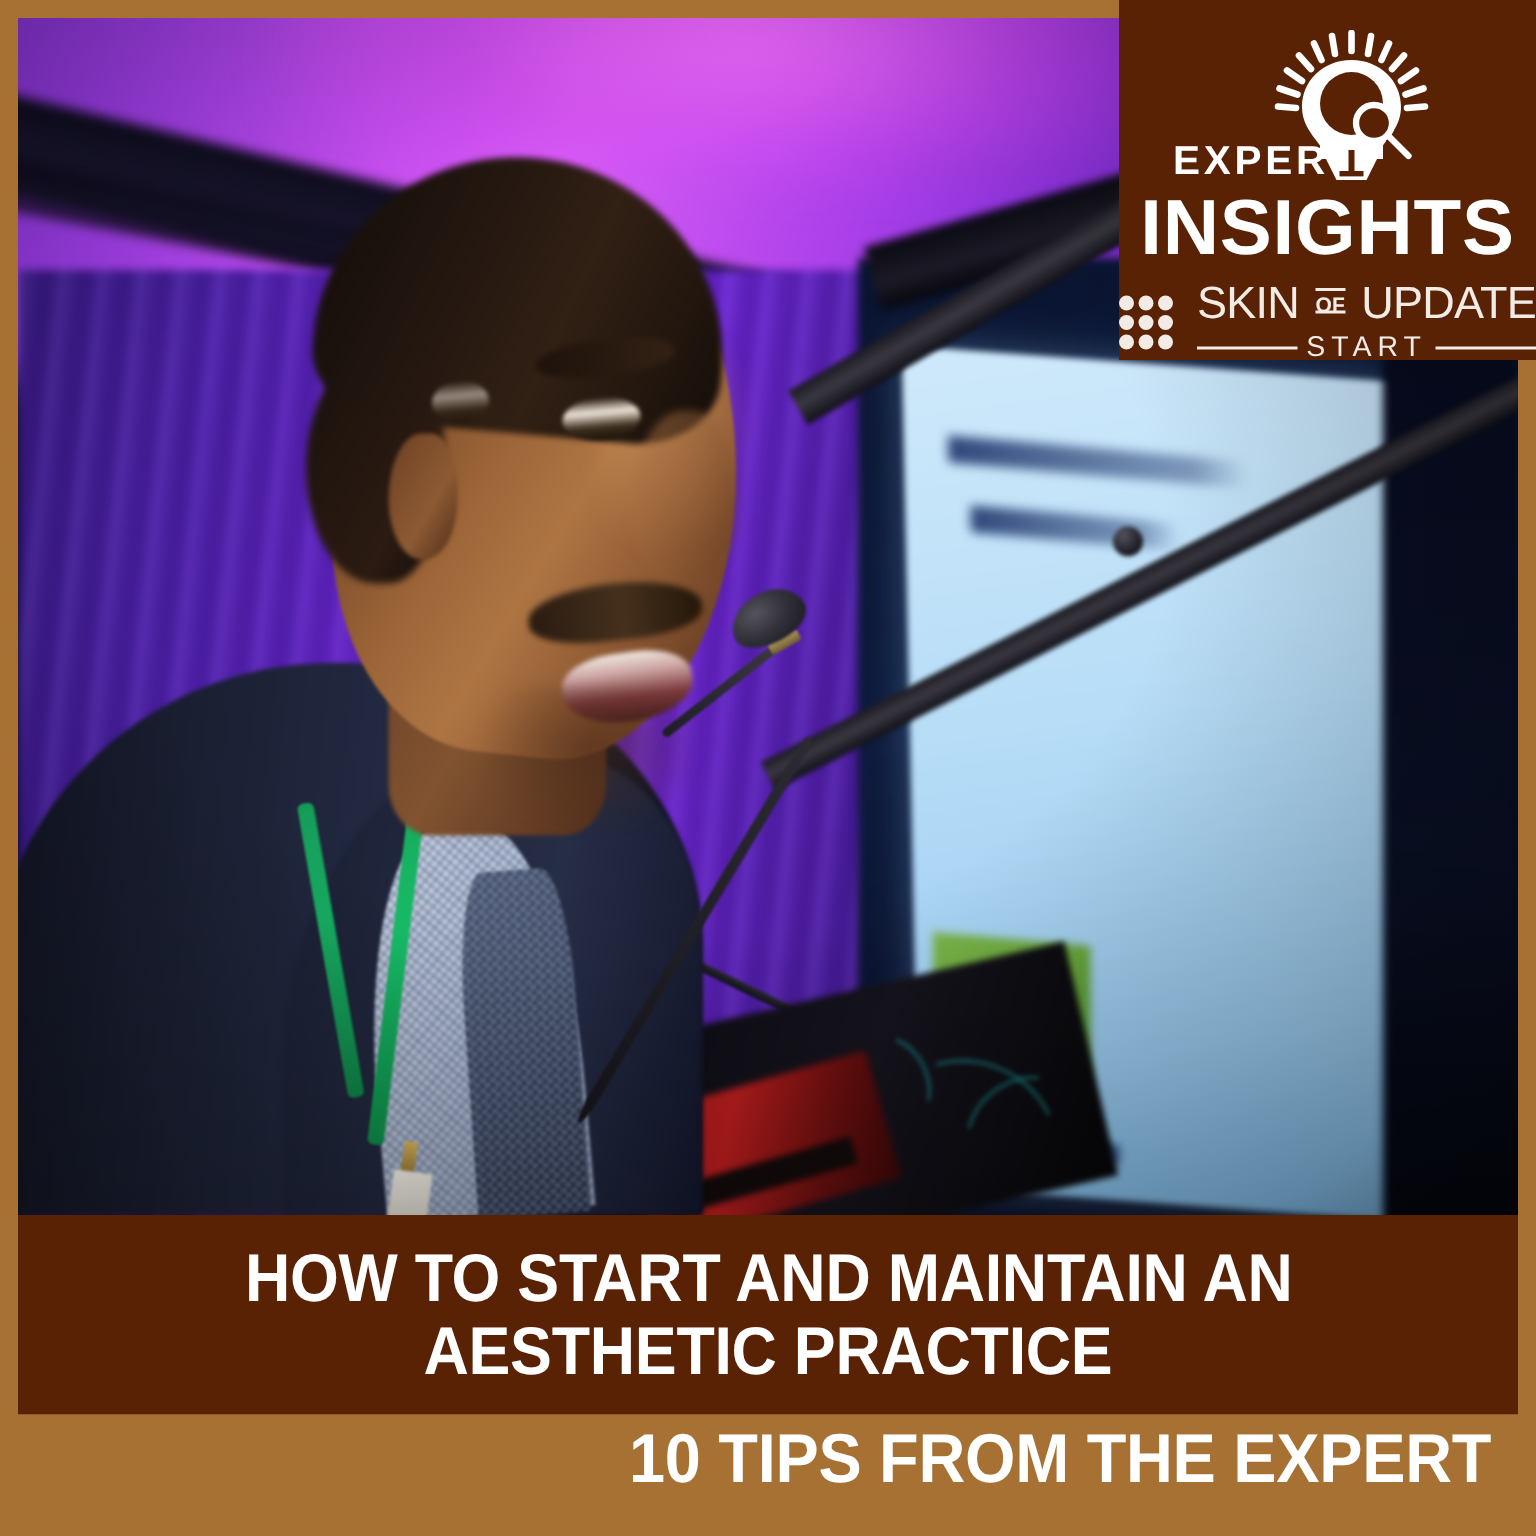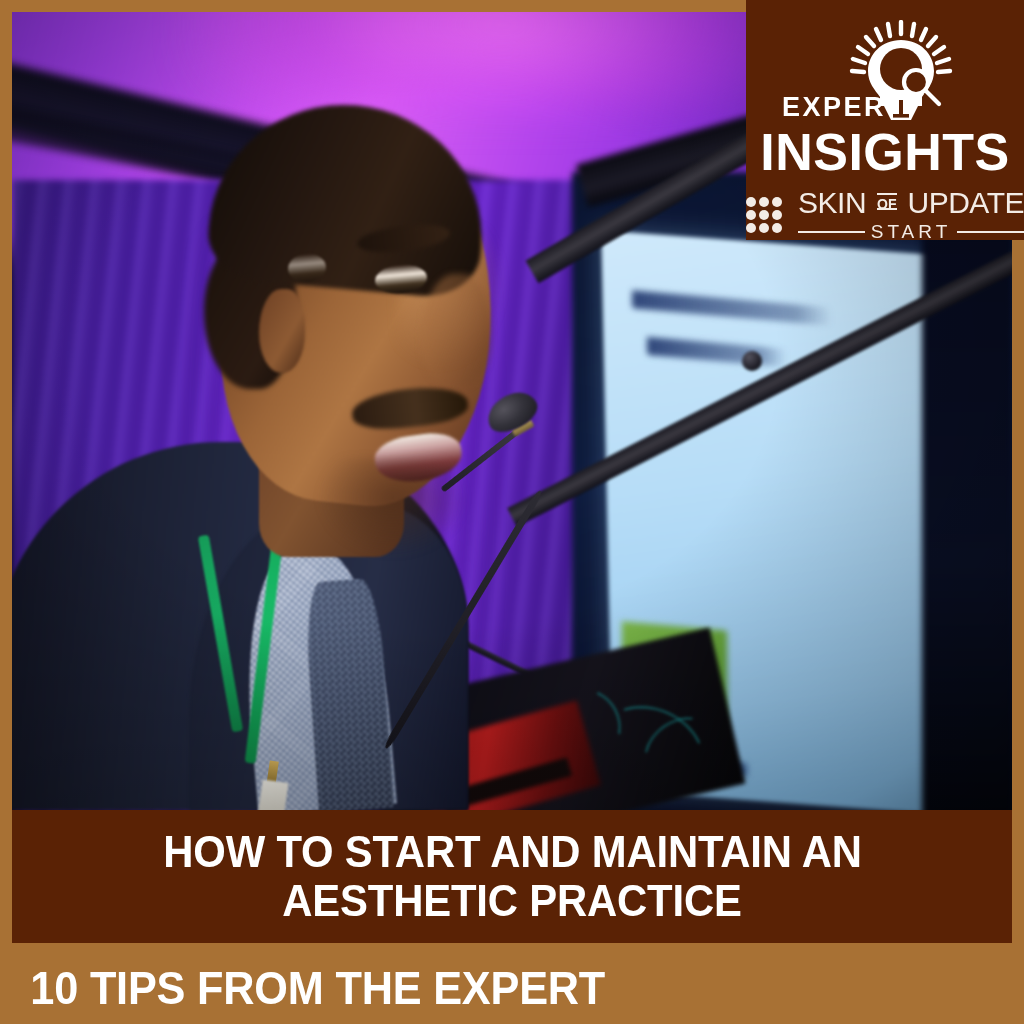--- a/index.html
+++ b/index.html
@@ -745,22 +745,22 @@
   }
   .subtitle-band {
     position: absolute;
     left: 12px;
     top: 943px;
     width: 1000px;
     height: 81px;
     background: #A87134;
     display: flex;
     align-items: flex-start;
-    justify-content: flex-start;
-    padding-top: 22px;
+    justify-content: flex-end;
+    padding-top: 6px;
     box-sizing: border-box;
     z-index: 4;
   }
   .subtitle-text {
     color: #ffffff;
     font-family: "Liberation Sans", sans-serif;
     font-weight: 900;
     font-size: 46px;
     line-height: 1;
     letter-spacing: -0.2px;

